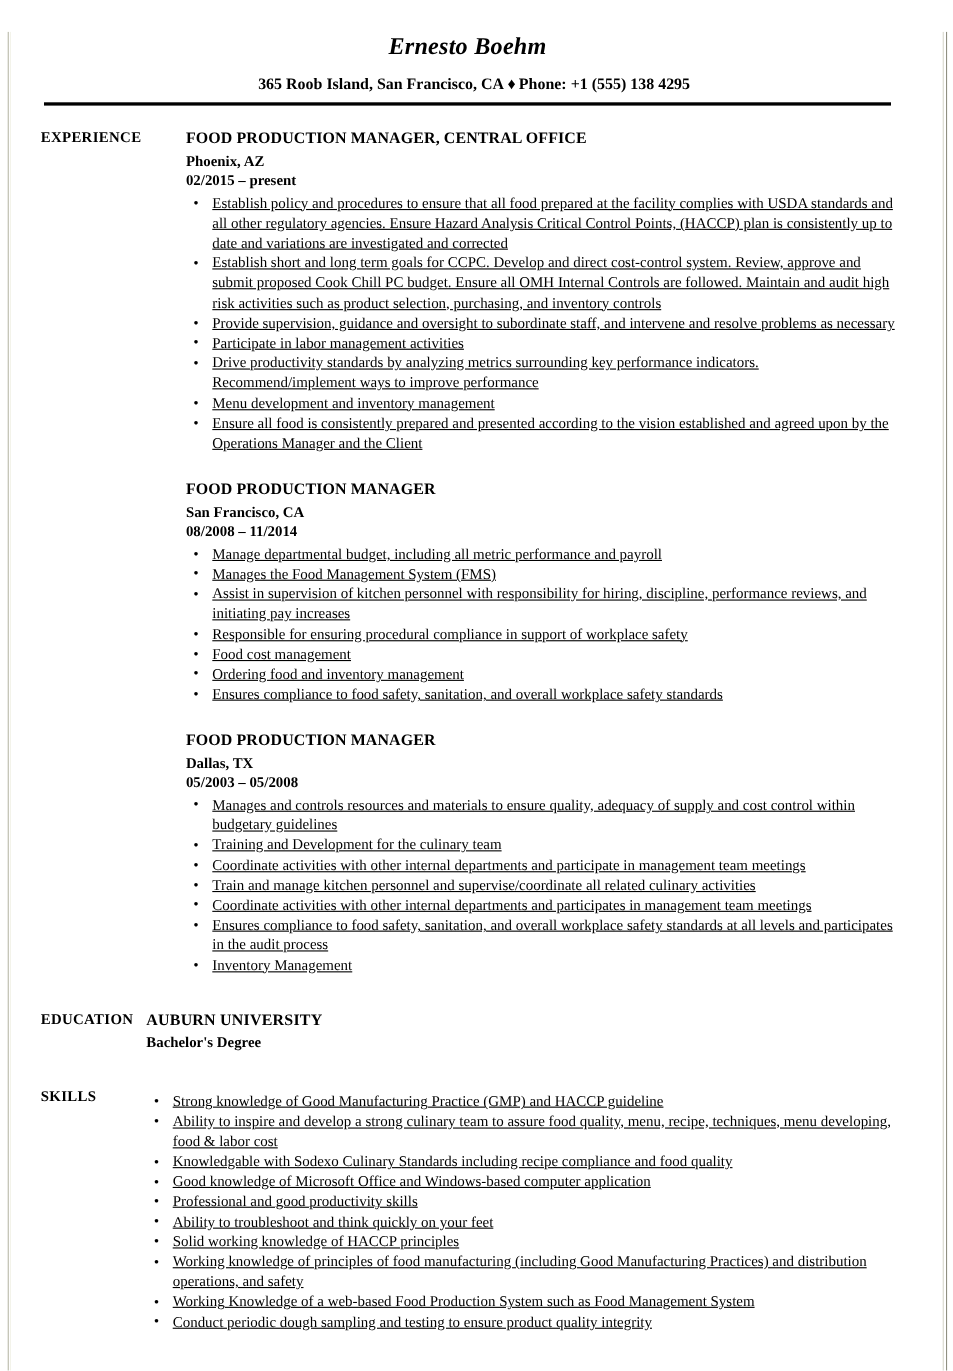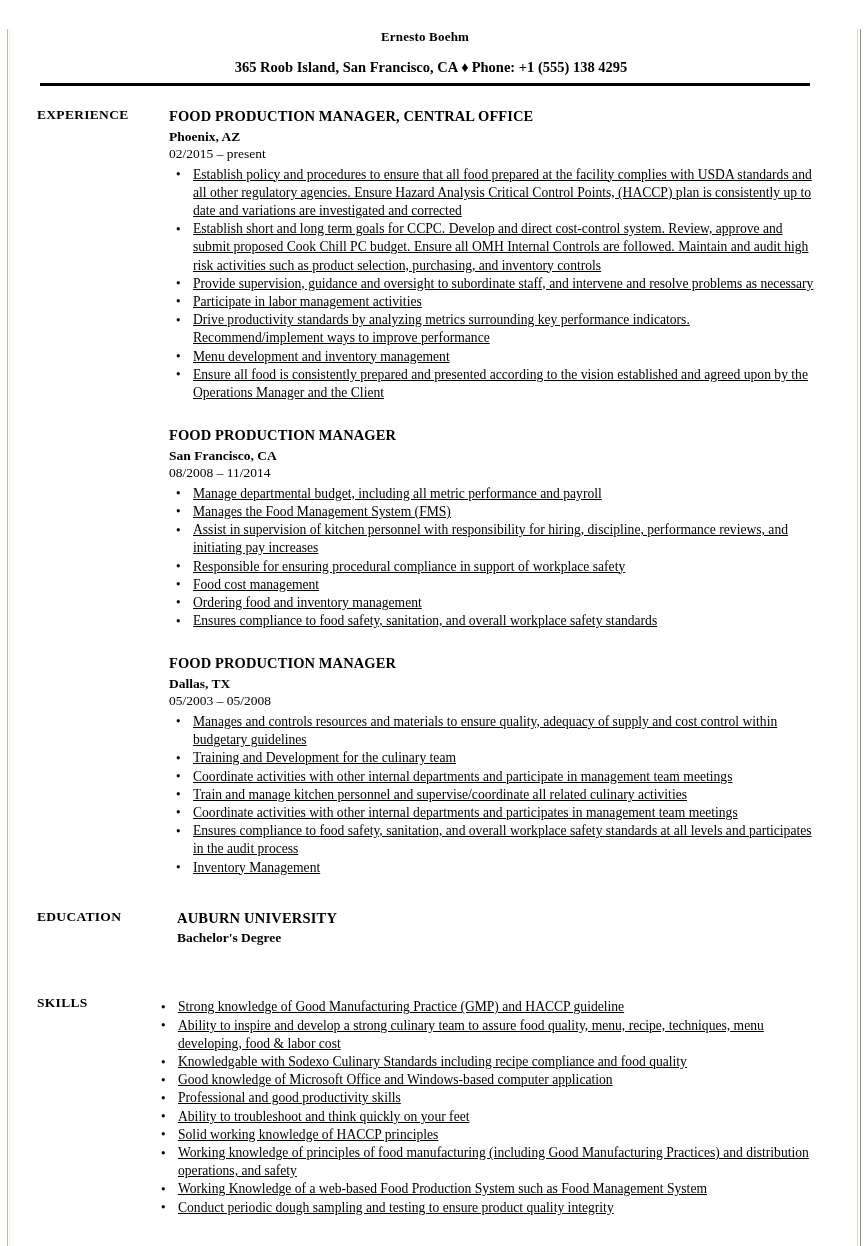--- a/index.html
+++ b/index.html
@@ -51,24 +51,25 @@
 
   .content {
     position: relative;
     padding: 0;
   }
 
   
   .resume-name {
     text-align: center;
     font-weight: bold;
-    font-size: 13px;
+    font-size: 22px;
     letter-spacing: 0.2px;
     margin: 29px 0 0 0;
     padding-right: 16px;
+    font-style: italic;
   }
   .resume-contact {
     text-align: center;
     font-weight: bold;
     font-size: 14.5px;
     margin: 14px 0 0 12px;
     padding-right: 16px;
   }
   .contact-sep {
     display: inline-block;
@@ -96,41 +97,41 @@
     font-size: 13.5px;
     letter-spacing: 0.3px;
     white-space: nowrap;
   }
   .section-body {
     flex: 1 1 auto;
     padding-right: 45px;
   }
 
   .sec-experience { margin-top: 21px; gap: 36px; }
-  .sec-education  { margin-top: 32px; gap: 44px; }
-  .sec-skills     { margin-top: 49px; gap: 21px; }
+  .sec-education  { margin-top: 32px; }
+  .sec-skills     { margin-top: 33px; }
 
   
   .job { margin-bottom: 0; }
   .job + .job { margin-top: 24px; }
 
   .job-title {
     font-weight: bold;
     font-size: 14.5px;
     letter-spacing: 0.1px;
     line-height: 1.25;
   }
   .job-location {
     font-weight: bold;
     font-size: 13.5px;
     line-height: 1.3;
     margin-top: 3px;
   }
   .job-dates {
-    font-weight: normal;
+    font-weight: bold;
     font-size: 13.5px;
     line-height: 1.25;
     margin-top: 0px;
   }
 
   
   ul.bullets {
     list-style: none;
     margin: 3px 0 0 0;
     padding: 0;

